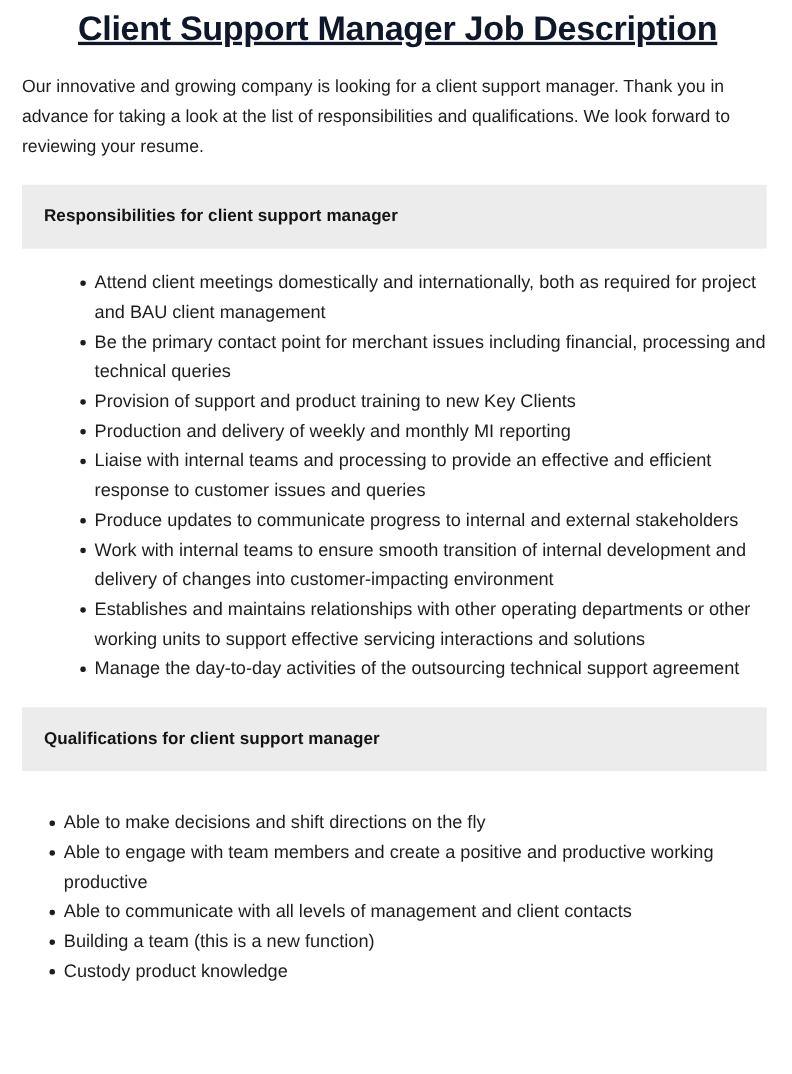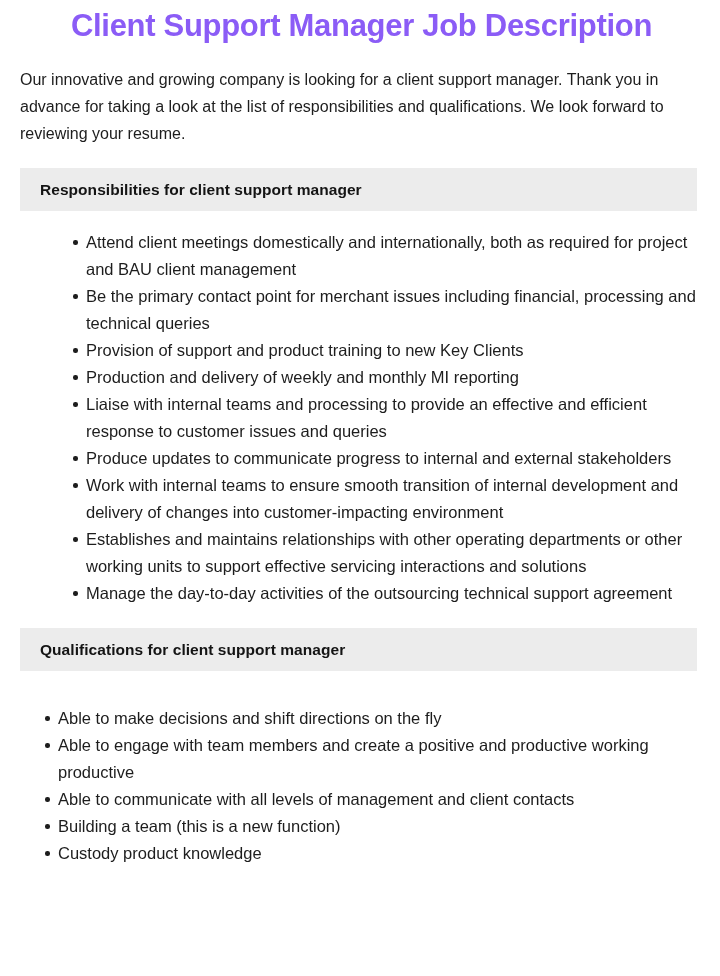--- a/index.html
+++ b/index.html
@@ -23,36 +23,37 @@
   }
 
   .doc-title {
     margin: 0;
     padding: 6px 20px 0 23px;
     text-align: center;
     font-size: 31px;
     line-height: 40px;
     font-weight: bold;
     letter-spacing: -0.3px;
-    color: #8b5cf6;
+    color: #0f172a;
+    text-decoration: underline;
   }
 
   .intro {
     margin: 0;
     padding: 20px 22px 0 20px;
     font-size: 16px;
     line-height: 27px;
     color: #1d1d1d;
     max-width: 680px;
   }
 
   .section-header {
     margin: 21px 23px 0 20px;
     background: #ececec;
-    height: 43px;
+    height: 58px;
     display: flex;
     align-items: center;
     padding: 0 0 0 20px;
     box-sizing: border-box;
   }
 
   .section-header .section-title {
     font-size: 15.5px;
     font-weight: bold;
     color: #141414;

